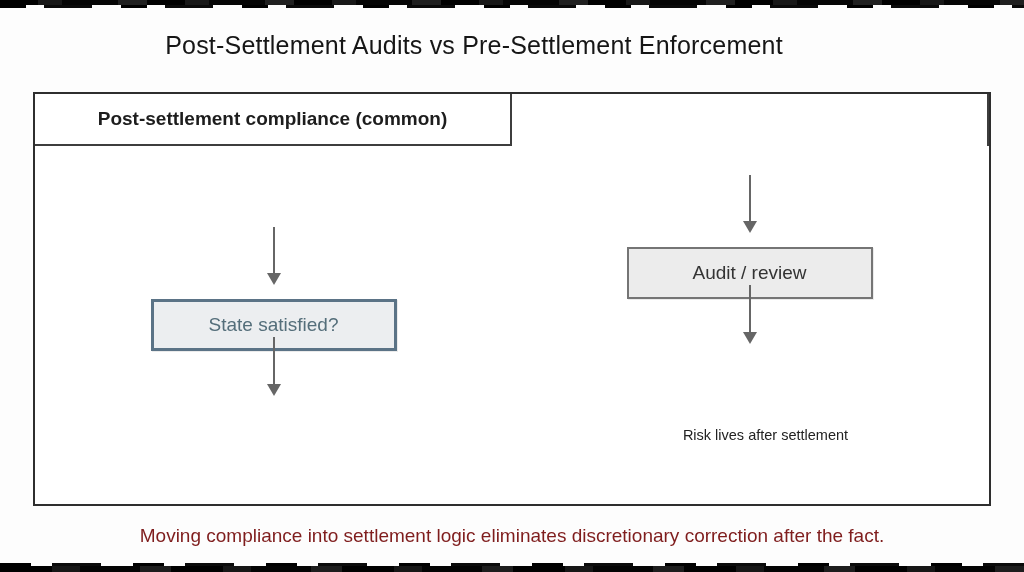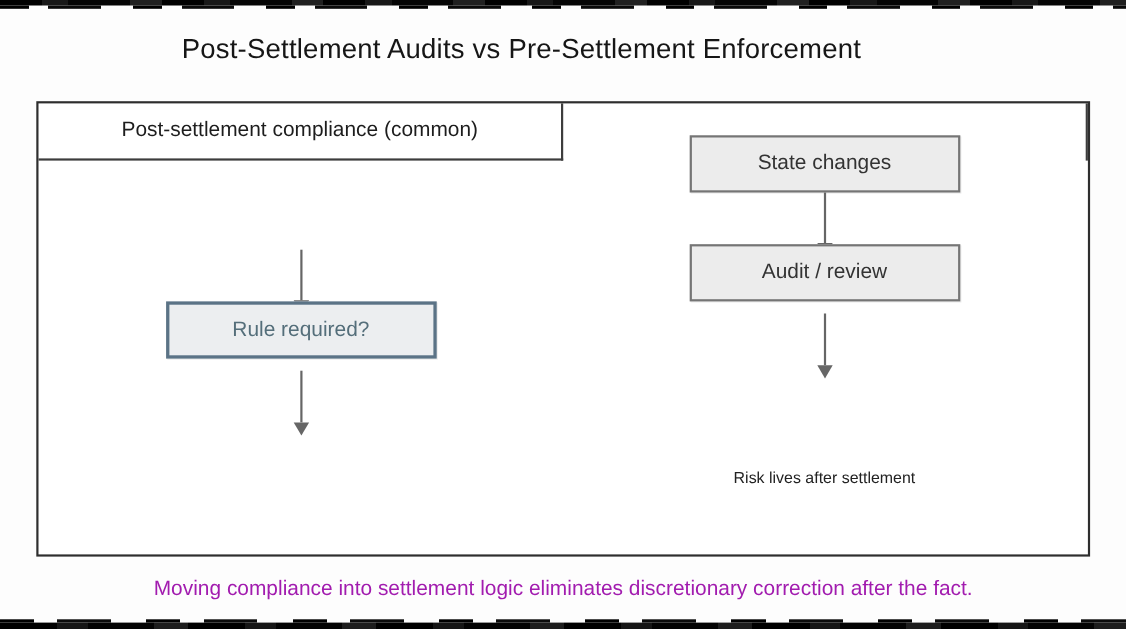--- a/index.html
+++ b/index.html
@@ -47,21 +47,21 @@
     left: 33px; top: 92px;
     width: 958px; height: 414px;
     border: 2px solid #2e2e2e;
     background: #fff;
     display: grid;
     grid-template-columns: 1fr 1fr;
     grid-template-rows: 52px 1fr;
   }
   .header-cell {
     display: flex; align-items: center; justify-content: center;
-    font-size: 19px; font-weight: normal; color: #1d1d1d;
+    font-size: 19px; font-weight: bold; color: #1d1d1d;
     border-bottom: 2px solid #3d3d3d;
   }
   .col-left { border-right: 2px solid #3d3d3d; }
 
   .flow-cell { position: relative; }
 
   .flow-box {
     position: absolute;
     left: 50%; transform: translateX(-50%);
     width: 246px; height: 52px;
@@ -70,84 +70,83 @@
     display: flex; align-items: center; justify-content: center;
     font-size: 19px; color: #333;
     box-shadow: 1px 1px 0 rgba(0,0,0,0.08);
   }
   .flow-box.highlight {
     border: 3px solid var(--highlight-border, #5b7386);
     color: var(--highlight-text, #546e7a);
     background: #eceef0;
   }
   .row1 { top: 29px; }
-  .row2 { top: 128px; }
+  .row2 { top: 153px; }
   .row3 { top: 250px; }
 
   .arrow {
     position: absolute; left: 50%; transform: translateX(-50%);
     width: 14px;
     display: flex; flex-direction: column; align-items: center;
   }
   .arrow .shaft { width: 2px; background: var(--arrow, #666); }
   .arrow .head {
     width: 0; height: 0;
     border-left: 7px solid transparent;
     border-right: 7px solid transparent;
     border-top: 12px solid var(--arrow, #666);
   }
   .arrow1 { top: 81px; }  .arrow1 .shaft { height: 46px; }
   .arrow2 { top: 191px; } .arrow2 .shaft { height: 47px; }
 
   .footnote {
     position: absolute;
-    top: 333px; left: 0; width: 100%;
+    top: 333px; left: 16px; width: 100%;
     text-align: center;
     font-size: 14.5px; color: #222;
   }
 
   .caption {
     position: absolute;
     top: 525px; left: 0; width: 1024px;
     text-align: center;
-    font-size: 19px; color: #a21caf;
+    font-size: 19px; color: #7f1d1d;
   }
 </style>
 </head>
 <body>
 
 <div class="noise-strip noise-top"></div>
 <div class="noise-strip noise-top-ragged"></div>
 
 <h1 class="page-title">Post-Settlement Audits vs Pre-Settlement Enforcement</h1>
 
 <div class="compare-table">
 
   <div class="header-cell col-left">Post-settlement compliance (common)</div>
 
   <div class="flow-cell col-left">
-    <div class="flow-box row1">State changes</div>
     <div class="arrow arrow1">
       <div class="shaft"></div>
       <div class="head"></div>
     </div>
     <div class="flow-box row2">Audit / review</div>
     <div class="arrow arrow2">
       <div class="shaft"></div>
       <div class="head"></div>
     </div>
     <div class="footnote">Risk lives after settlement</div>
   </div>
 
   <div class="flow-cell">
     <div class="arrow arrow1">
       <div class="shaft"></div>
       <div class="head"></div>
     </div>
-    <div class="flow-box row2 highlight">Rule required?</div>
+    <div class="flow-box row2 highlight">State satisfied?</div>
     <div class="arrow arrow2">
       <div class="shaft"></div>
       <div class="head"></div>
     </div>
   </div>
 
 </div>
 
 <div class="caption">Moving compliance into settlement logic eliminates discretionary correction after the fact.</div>
 

